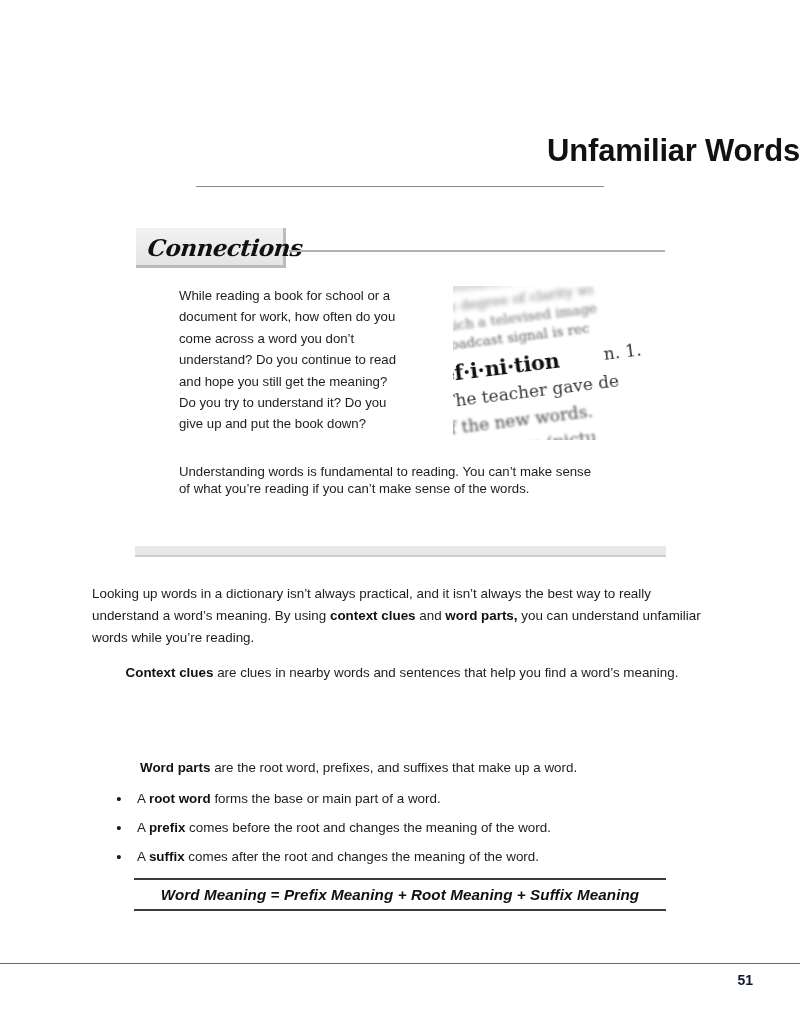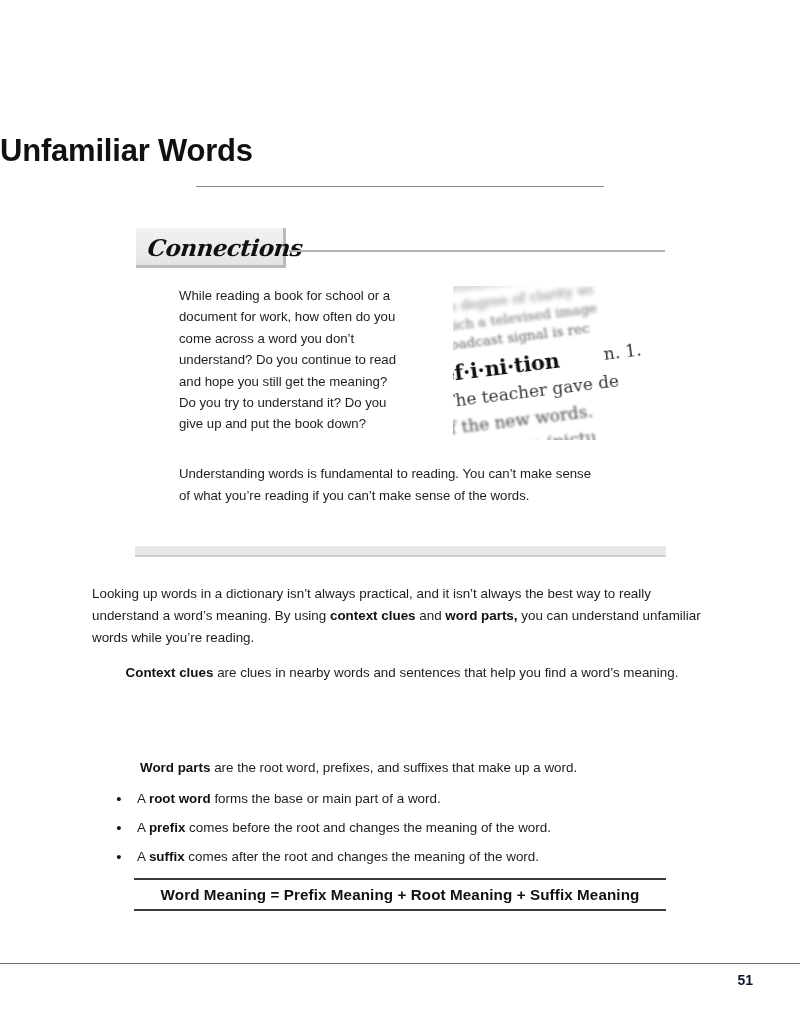--- a/index.html
+++ b/index.html
@@ -22,21 +22,21 @@
     inset: 0;
     background: #fff;
   }
 
   
   .title {
     position: absolute;
     left: 0;
     top: 133px;
     width: 800px;
-    text-align: left;
+    text-align: right;
     font-size: 31px;
     font-weight: 700;
     letter-spacing: -0.2px;
     color: #111;
   }
   .title-rule {
     position: absolute;
     left: 196px;
     top: 186px;
     width: 408px;
@@ -86,21 +86,21 @@
     font-size: 13.2px;
     line-height: 21.4px;
     color: #1d1d1d;
   }
   .conn-text2 {
     position: absolute;
     left: 179px;
     top: 463px;
     width: 418px;
     font-size: 13.2px;
-    line-height: 22px;
+    line-height: 17px;
     color: #1d1d1d;
   }
 
   
   .dict-photo {
     position: absolute;
     left: 453px;
     top: 286px;
     width: 197px;
     height: 154px;
@@ -184,21 +184,21 @@
   .callout-1 {
     left: 294px;
     top: 700px;
     width: 213px;
   }
   .callout-2 {
     left: 134px;
     top: 878px;
     width: 532px;
   }
-  .callout-2 .ctext { font-size: 15.2px; line-height: 29px; }
+  .callout-2 .ctext { font-size: 15.2px; line-height: 29px; font-style: italic; }
 
   
   .bullets {
     position: absolute;
     left: 113px;
     top: 784px;
     width: 600px;
   }
   .bullet-row {
     position: relative;

